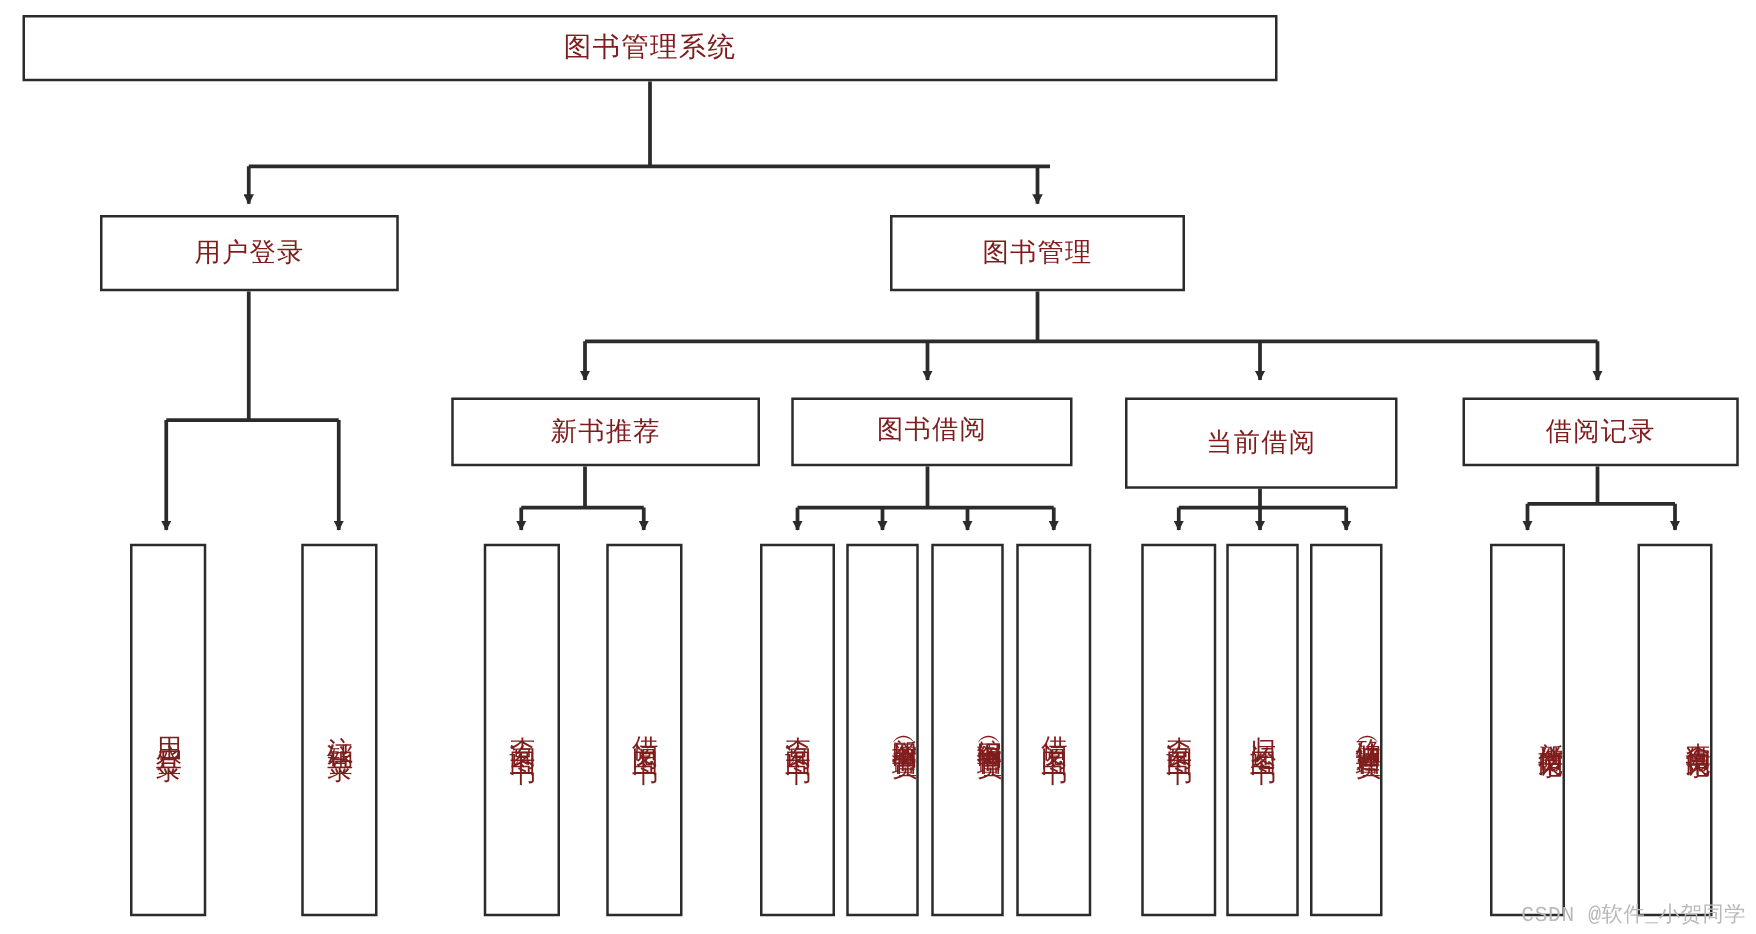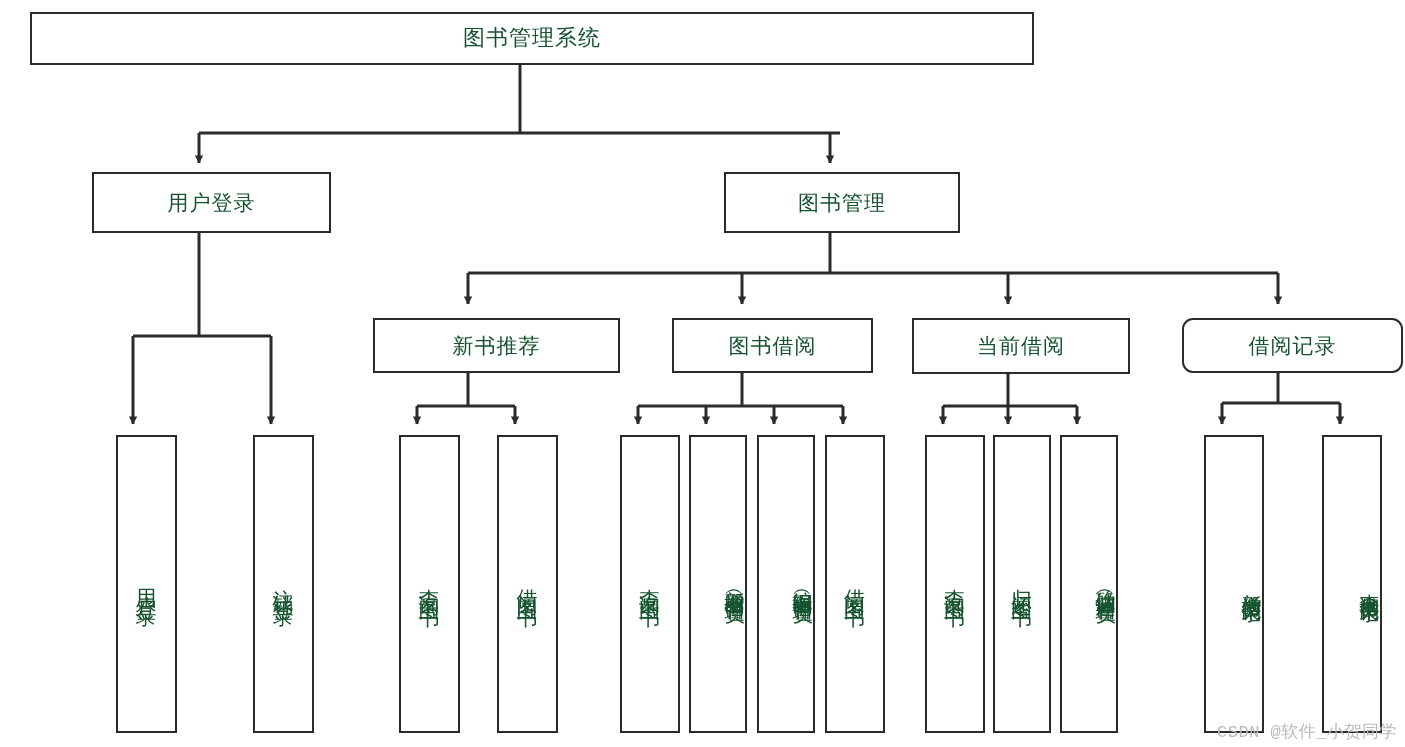--- a/index.html
+++ b/index.html
@@ -27,22 +27,21 @@
     pointer-events: none;
   }
   .node {
     position: absolute;
     box-sizing: border-box;
     background: #ffffff;
     border: 2.5px solid #2b2b2b;
     display: flex;
     align-items: center;
     justify-content: center;
-    color: #14532d;
-    margin-left: 12px;
+    color: #7f1d1d;
   }
   .node.h {
     font-size: 21px;
     letter-spacing: 1px;
     line-height: 1.2;
   }
   .node.root {
     font-size: 22px;
   }
   .node.v {
@@ -127,23 +126,23 @@
       <path d="M1340,403 L1340,424" marker-end="url(#arrow)"></path>
     </g>
   </svg>
 
   <div class="node h root" style="left:18px; top:12px; width:1004px; height:53px;">图书管理系统</div>
 
   <div class="node h" style="left:80px; top:172px; width:239px; height:61px;">用户登录</div>
   <div class="node h" style="left:712px; top:172px; width:236px; height:61px;text-align:center;">图书管理</div>
 
   <div class="node h" style="left:361px; top:318px; width:247px; height:55px;">新书推荐</div>
-  <div class="node h" style="left:660px; top:318px; width:201px; height:55px;">图书借阅</div>
-  <div class="node h" style="left:900px; top:318px; width:218px; height:56px;">当前借阅</div>
-  <div class="node h" style="left:1170px; top:318px; width:221px; height:55px;border-radius:11px;">借阅记录</div>
+  <div class="node h" style="left:633px; top:318px; width:225px; height:55px;font-family:Liberation Mono, monospace;">图书借阅</div>
+  <div class="node h" style="left:900px; top:318px; width:218px; height:73px;">当前借阅</div>
+  <div class="node h" style="left:1170px; top:318px; width:221px; height:55px;">借阅记录</div>
 
   <div class="node v" style="left:104px; top:435px; width:61px; height:298px;">用户登录</div>
   <div class="node v" style="left:241px; top:435px; width:61px; height:298px;">注销登录</div>
 
   <div class="node v" style="left:387px; top:435px; width:61px; height:298px;">查询图书</div>
   <div class="node v" style="left:485px; top:435px; width:61px; height:298px;">借阅图书</div>
 
   <div class="node v" style="left:608px; top:435px; width:60px; height:298px;">查询图书</div>
   <div class="node v tight" style="left:677px; top:435px; width:58px; height:298px;">新增图书（管理员）</div>
   <div class="node v tight" style="left:745px; top:435px; width:58px; height:298px;">编辑图书（管理员）</div>

